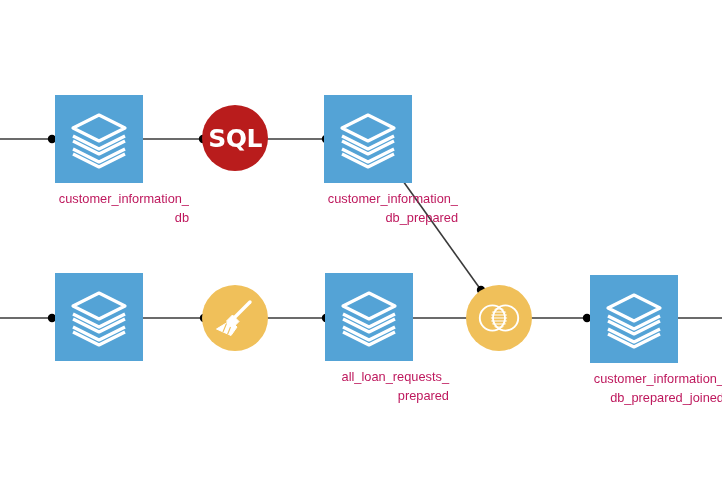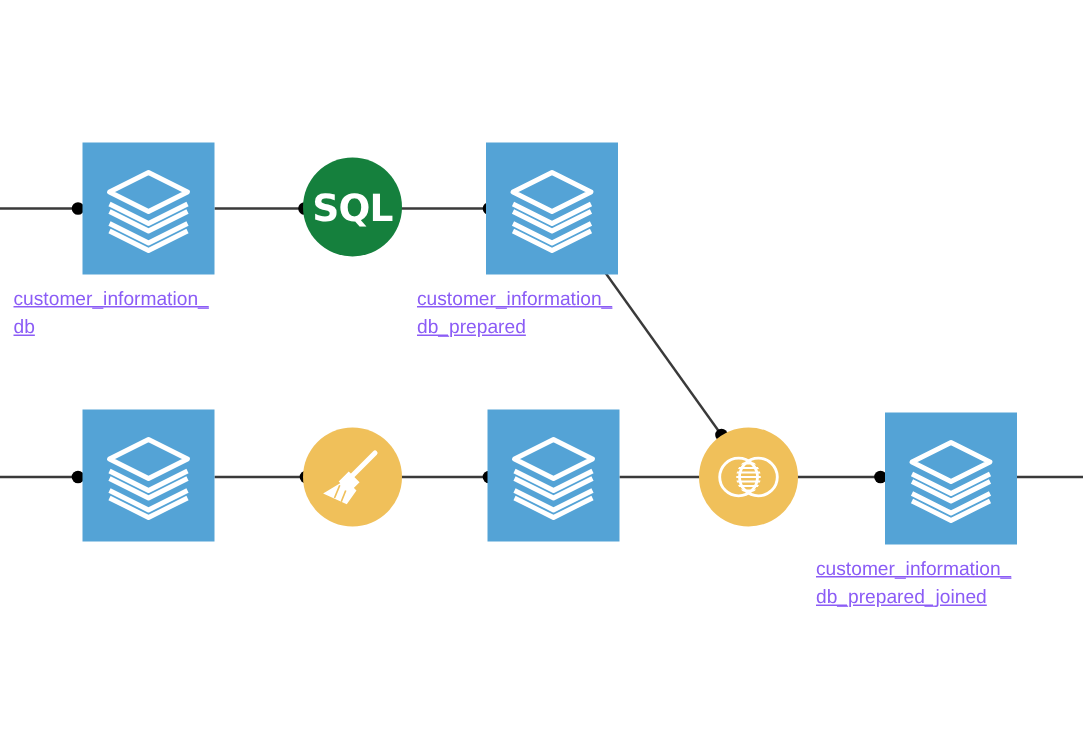--- a/index.html
+++ b/index.html
@@ -18,44 +18,43 @@
     width:88px;height:88px;
     background:#54a3d6;
   }
   .db-box svg{position:absolute;left:0;top:0;width:88px;height:88px;}
 
   .circ{
     position:absolute;
     width:66px;height:66px;
     border-radius:50%;
   }
-  .circ.sql{background:#15803d;text-decoration:underline;}
+  .circ.sql{background:#b91c1c;text-decoration:underline;}
   .circ.broom{background:#f0c05a;}
   .circ.join{background:#f0c05a;}
   .circ svg{position:absolute;left:0;top:0;width:66px;height:66px;}
 
   .sql-text{
     position:absolute;left:0;top:0;width:66px;height:66px;
     display:flex;align-items:center;justify-content:center;
     color:#ffffff;
     font-family:"DejaVu Sans", sans-serif;
     font-weight:bold;
     font-size:25px;
     letter-spacing:-0.5px;
   }
 
   .caption{
     position:absolute;
-    color:#8b5cf6;
+    color:#be185d;
     font-size:12.8px;
     line-height:19px;
-    text-align:left;
+    text-align:right;
     white-space:pre-line;
     font-family:"Liberation Sans", sans-serif;
-    text-decoration:underline;
   }
 </style>
 </head>
 <body>
 
 <div id="canvas">
 
   <svg id="edges" viewBox="0 0 722 486" xmlns="http://www.w3.org/2000/svg">
     <g stroke="#3a3a3a" stroke-width="1.6" fill="none">
 
@@ -151,20 +150,22 @@
     <svg viewBox="0 0 88 88" xmlns="http://www.w3.org/2000/svg">
       <g fill="none" stroke="#ffffff" stroke-width="3.2" stroke-linejoin="round">
         <polygon points="44,20 70,33 44,46 18,33"></polygon>
         <polyline points="18,41 44,54 70,41"></polyline>
         <polyline points="18,46 44,59 70,46"></polyline>
         <polyline points="18,54 44,67 70,54"></polyline>
         <polyline points="18,59 44,72 70,59"></polyline>
       </g>
     </svg>
   </div>
+  <div class="caption" style="left:289px;top:367px;width:160px;">all_loan_requests_
+prepared</div>
 
   <div class="circ join" style="left:466px;top:285px;">
     <svg viewBox="0 0 66 66" xmlns="http://www.w3.org/2000/svg">
       <defs>
         <clipPath id="lensClip">
           <path d="M33,21.2 A12.6,12.6 0 0 1 33,44.8 A12.6,12.6 0 0 1 33,21.2 Z"></path>
         </clipPath>
       </defs>
       <g clip-path="url(#lensClip)" stroke="#ffffff" stroke-width="1.2">
         <line x1="24" y1="24" x2="42" y2="24"></line>

